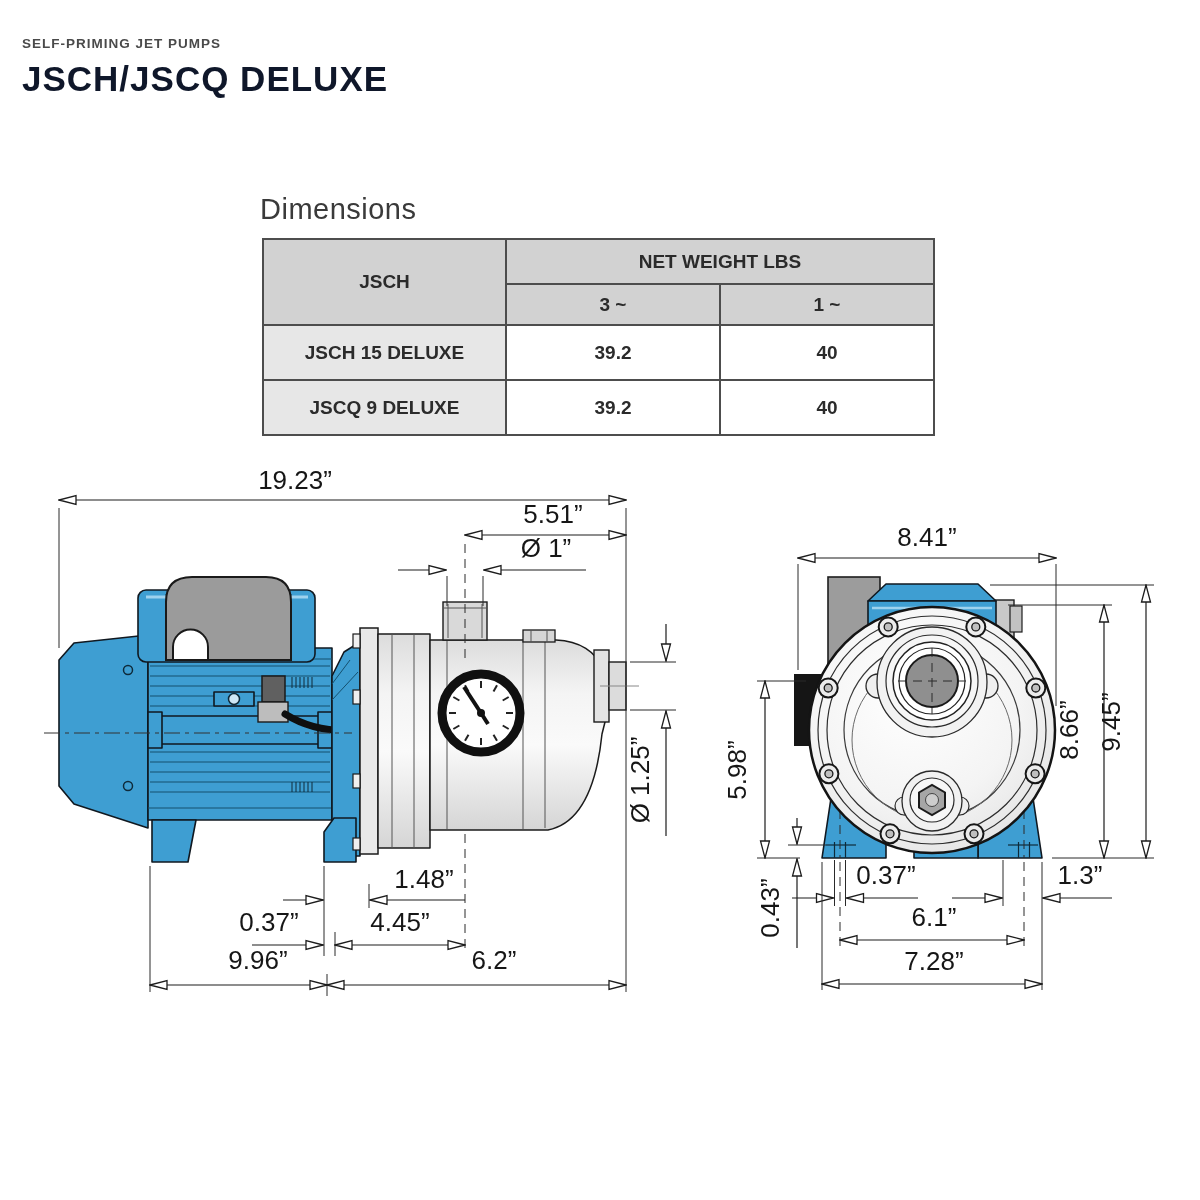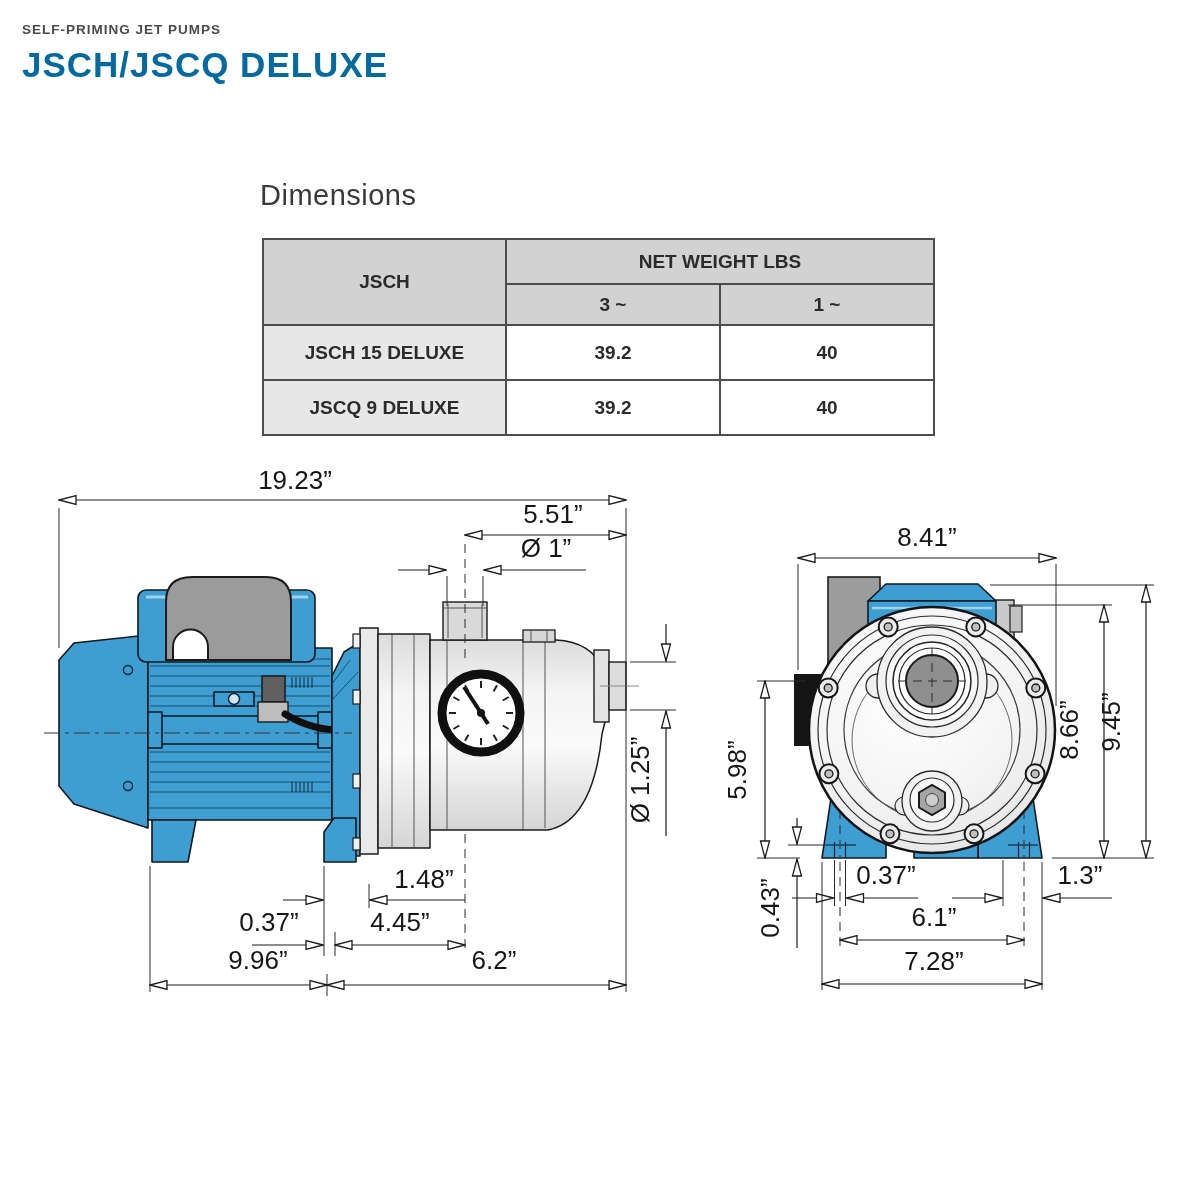--- a/index.html
+++ b/index.html
@@ -1,21 +1,21 @@
 <!DOCTYPE html>
 <html><head>
 <meta charset="utf-8">
 <style>
   html,body{margin:0;padding:0;background:#fff;}
   body{width:1200px;height:1200px;position:relative;overflow:hidden;
        font-family:"Liberation Sans",sans-serif;}
-  .hdr{position:absolute;left:22px;top:22px;}
+  .hdr{position:absolute;left:22px;top:36px;}
   .hdr .cat{font-size:13.5px;font-weight:bold;letter-spacing:1px;color:#4a4a4a;}
-  .hdr .ttl{font-size:35px;font-weight:600;letter-spacing:1px;color:#0369a1;margin-top:8px;}
-  .dim-head{position:absolute;left:260px;top:179px;font-size:29px;color:#3a3a3a;letter-spacing:0.5px;}
+  .hdr .ttl{font-size:35px;font-weight:600;letter-spacing:1px;color:#0f172a;margin-top:8px;}
+  .dim-head{position:absolute;left:260px;top:193px;font-size:29px;color:#3a3a3a;letter-spacing:0.5px;}
   table.spec{position:absolute;left:262px;top:238px;border-collapse:collapse;
              font-size:19px;font-weight:bold;color:#2b2b2b;table-layout:fixed;}
   table.spec td,table.spec th{border:2px solid #4d4d4d;text-align:center;padding:0;}
   .c-model{width:241px;}  .c-ph{width:212px;margin-top:30px;}
   .h-bg{background:#d2d2d2;}
   .m-bg{background:#e7e7e7;}
   .r-nw{height:45px;} .r-ph{height:41px;} .r-data{height:55px;background:#fff;}
   svg{position:absolute;}
   .dimline{stroke:#1c1c1c;stroke-width:1.2;fill:none;}
   .ext{stroke:#2a2a2a;stroke-width:1;fill:none;}

